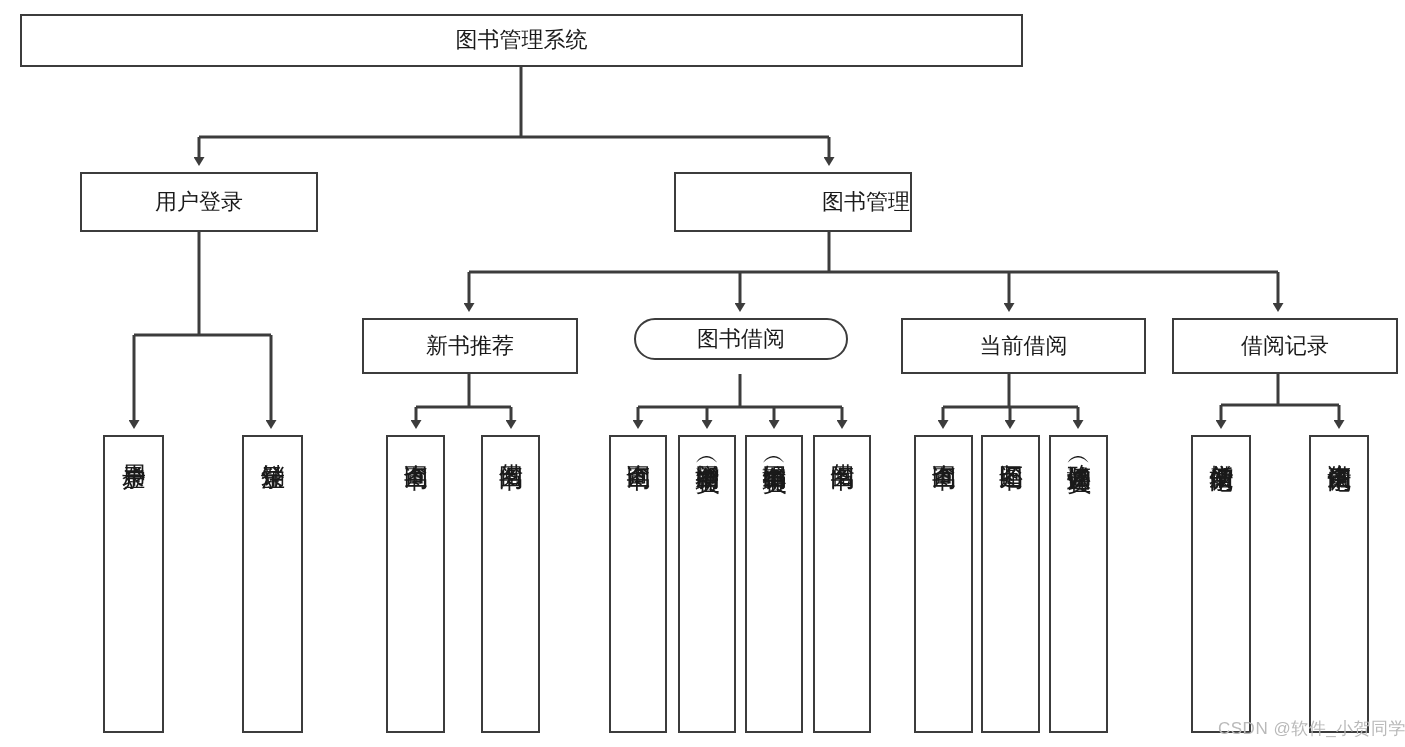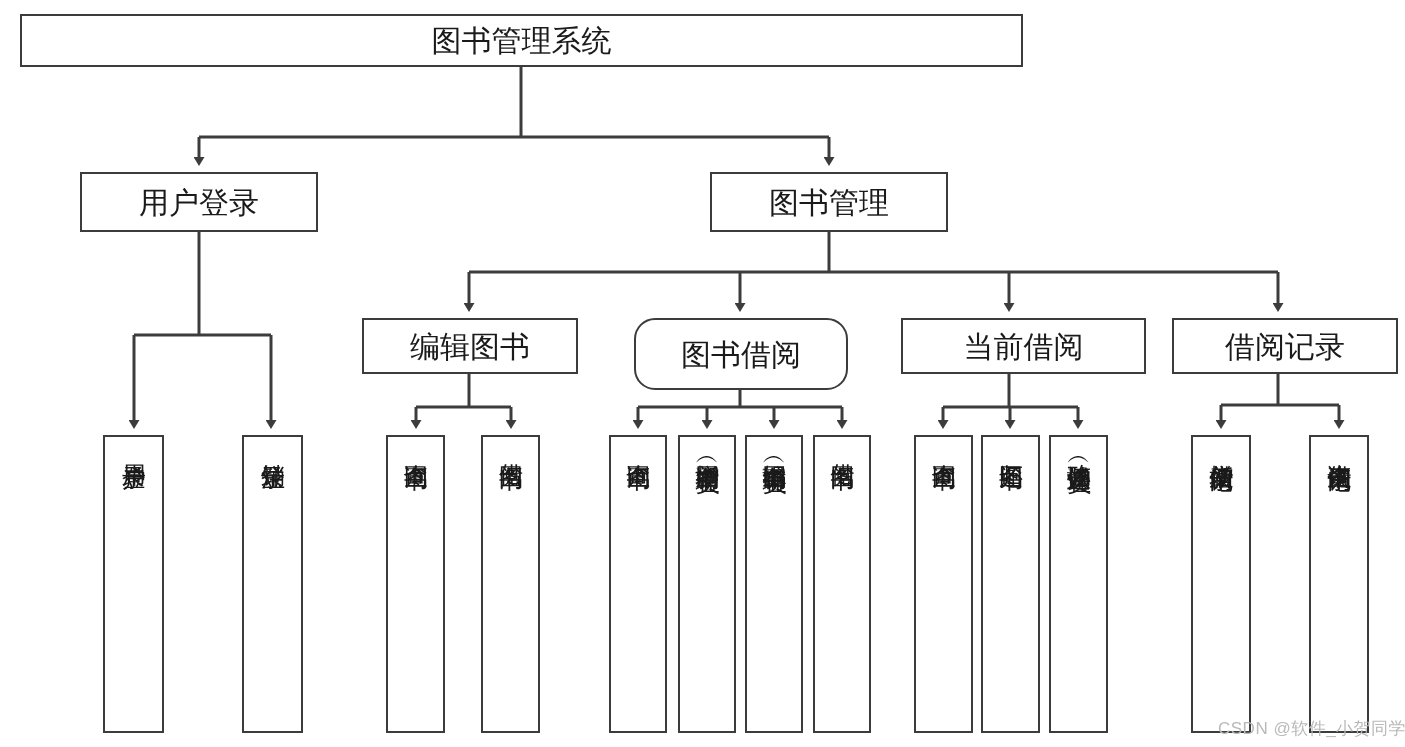--- a/index.html
+++ b/index.html
@@ -28,21 +28,21 @@
     position: absolute;
     box-sizing: border-box;
     border: 2px solid #3c3c3c;
     background: #ffffff;
     display: flex;
     align-items: center;
     justify-content: center;
     color: #1a1a1a;
   }
   .node-h {
-    font-size: 30px;
+    font-size: 22px;
     line-height: 1.1;
     white-space: nowrap;
   }
   .node-v {
     writing-mode: vertical-rl;
     text-orientation: upright;
     font-size: 24px;
     line-height: 1.12;
     letter-spacing: 1px;
     justify-content: flex-start;
@@ -112,28 +112,28 @@
     </g>
   </svg>
 
   <div class="node-box node-h" style="left:20px; top:14px; width:1003px; height:53px;">
     <span>图书管理系统</span>
   </div>
 
   <div class="node-box node-h" style="left:80px; top:172px; width:238px; height:60px;">
     <span>用户登录</span>
   </div>
-  <div class="node-box node-h" style="left:710px; top:172px; width:238px; height:60px;">
+  <div class="node-box node-h" style="left:674px; top:172px; width:238px; height:60px;justify-content:flex-end;">
     <span>图书管理</span>
   </div>
 
   <div class="node-box node-h" style="left:362px; top:318px; width:216px; height:56px;">
-    <span>编辑图书</span>
+    <span>新书推荐</span>
   </div>
-  <div class="node-box node-h" style="left:634px; top:318px; width:214px; height:72px;border-radius:21px;">
+  <div class="node-box node-h" style="left:634px; top:318px; width:214px; height:42px;border-radius:21px;">
     <span>图书借阅</span>
   </div>
   <div class="node-box node-h" style="left:901px; top:318px; width:245px; height:56px;">
     <span>当前借阅</span>
   </div>
   <div class="node-box node-h" style="left:1172px; top:318px; width:226px; height:56px;">
     <span>借阅记录</span>
   </div>
 
   <div class="node-box node-v" style="left:103px; top:435px; width:61px; height:298px;">

